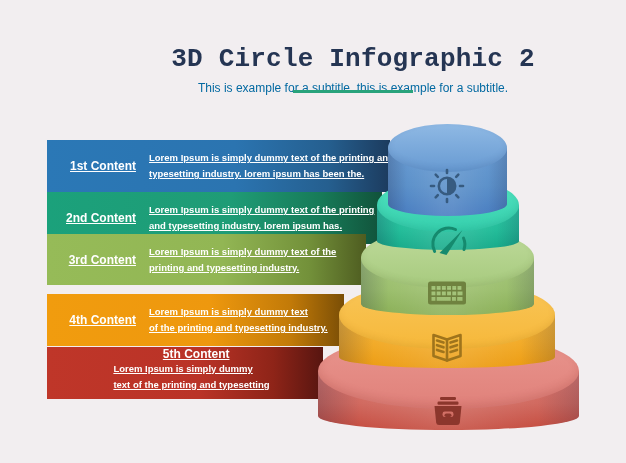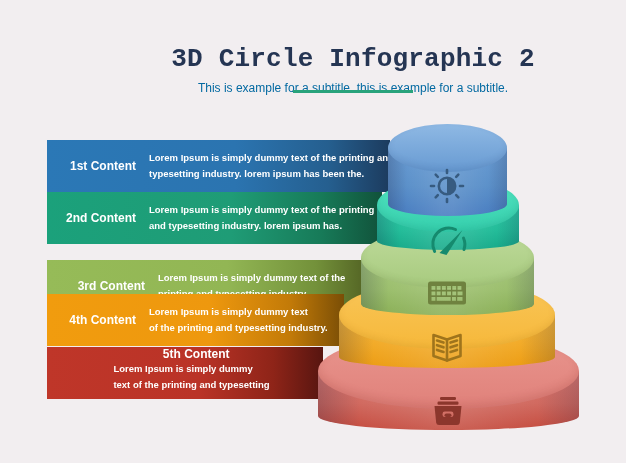--- a/index.html
+++ b/index.html
@@ -18,35 +18,35 @@
   }
   .hdr p{
     margin:7px 0 0 0;font-size:12px;color:#0369a1;
   }
   .accent-underline{
     position:absolute;left:293px;top:90px;width:120px;height:3px;background:#29a37c;
   }
 
   
   .band{
-    position:absolute;left:47px;display:flex;align-items:center;z-index:5;color:#fff;
+    position:absolute;left:47px;display:flex;align-items:center;z-index:5;color:#fff;text-decoration:underline;
   }
   .band-label{
     width:89px;text-align:right;font-size:12px;font-weight:bold;flex:none;
   }
   .band-desc{
     padding-left:13px;font-size:9.5px;font-weight:bold;line-height:1.65;
     white-space:pre;flex:1;
   }
   .band-1{top:140px;height:52px;width:343px;
     background:linear-gradient(90deg,#2b78b6 0%,#2b74b0 55%,#255f8f 82%,#1c3b5e 100%);}
   .band-2{top:192px;height:52px;width:335px;
     background:linear-gradient(90deg,#1ba17b 0%,#1f9c76 55%,#177a58 82%,#11523a 100%);}
-  .band-3{top:260px;height:51px;width:319px;
-    background:linear-gradient(90deg,#96bb58 0%,#92b654 55%,#73913a 82%,#4e5c20 100%);padding-left:9px;}
+  .band-3{top:234px;height:51px;width:319px;
+    background:linear-gradient(90deg,#96bb58 0%,#92b654 55%,#73913a 82%,#4e5c20 100%);}
   .band-4{top:294px;height:52px;width:297px;
     background:linear-gradient(90deg,#f19c0e 0%,#ee980e 55%,#c27a08 82%,#7a4e06 100%);justify-content:space-between;}
   .band-5{top:347px;height:52px;width:276px;
     background:linear-gradient(90deg,#bf3629 0%,#ba3327 55%,#8e2418 82%,#571510 100%);flex-direction:column;}
 
   
   .cyl{position:absolute;left:0;top:0;}
   .cyl-1{z-index:50;} .cyl-2{z-index:40;} .cyl-3{z-index:30;} .cyl-4{z-index:20;} .cyl-5{z-index:10;}
   .cyl-top,.cyl-body{position:absolute;}
   .cyl-top{border-radius:50%;z-index:2;}

